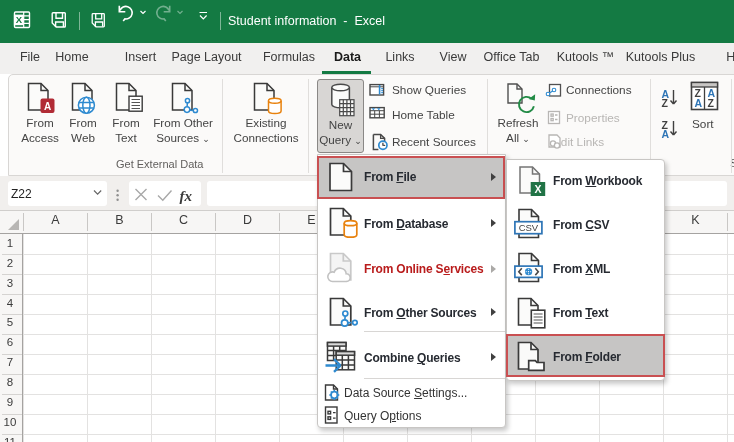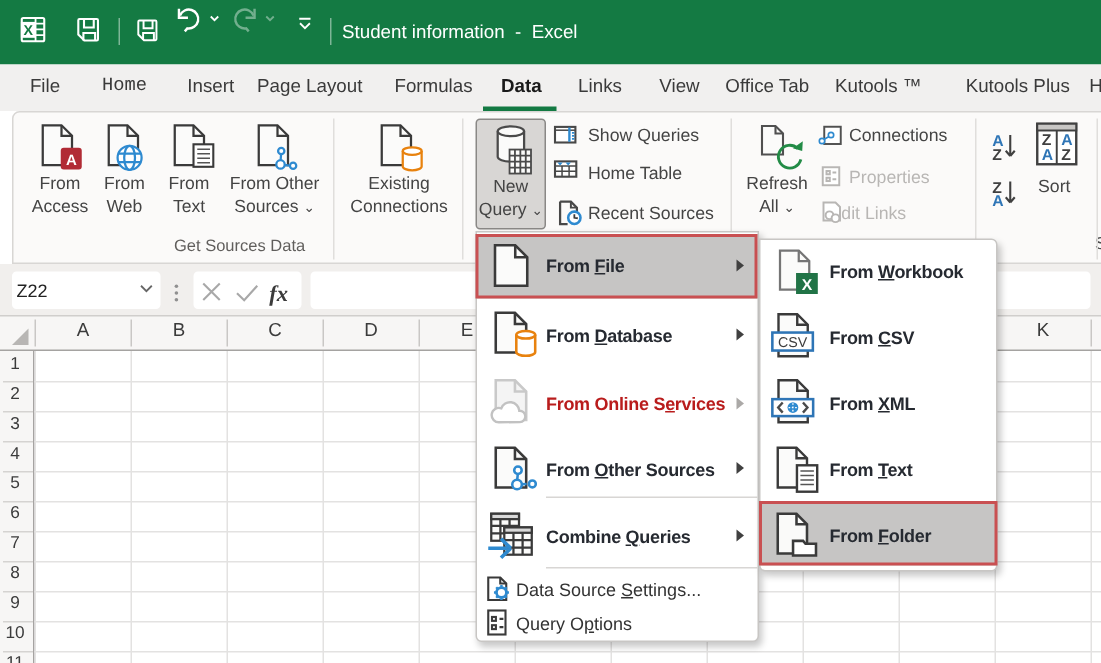--- a/index.html
+++ b/index.html
@@ -60,43 +60,43 @@
 </head>
 <body>
 
 <div class="abs" id="titlebar"></div>
 <div class="abs tdiv" style="left:79px;"></div>
 <div class="abs tdiv" style="left:220px;"></div>
 <div class="abs" id="title-text">Student information  -  Excel</div>
 
 <div class="abs" id="tabrow"></div>
 <div class="tab" style="left:18px; width:24px;">File</div>
-<div class="tab" style="left:64px; width:38px;font-family:Liberation Mono, monospace;">Home</div>
+<div class="tab" style="left:53px; width:38px;">Home</div>
 <div class="tab" style="left:122px; width:37px;">Insert</div>
 <div class="tab" style="left:170px; width:73px;">Page Layout</div>
 <div class="tab" style="left:259px; width:60px;">Formulas</div>
 <div class="tab" id="tab-data" style="left:331px; width:33px;">Data</div>
 <div class="tab" style="left:376px; width:48px;">Links</div>
 <div class="tab" style="left:437px; width:32px;">View</div>
 <div class="tab" style="left:481px; width:61px;">Office Tab</div>
 <div class="tab" style="left:556px; width:59px;">Kutools ™</div>
-<div class="tab" style="left:640px; width:77px;">Kutools Plus</div>
+<div class="tab" style="left:622px; width:77px;">Kutools Plus</div>
 <div class="tab" style="left:724px; width:30px;">Help</div>
 <div class="abs" id="data-underline"></div>
 
 <div class="abs" id="ribbon"></div>
 
 <div class="rbtn-label" style="left:12px;  top:115px; width:56px;">From<br>Access</div>
 <div class="rbtn-label" style="left:58px;  top:115px; width:50px;">From<br>Web</div>
 <div class="rbtn-label" style="left:101px; top:115px; width:50px;">From<br>Text</div>
 <div class="rbtn-label" style="left:147px; top:115px; width:72px;">From Other<br>Sources <span class="caret">⌄</span></div>
 <div class="rbtn-label" style="left:228px; top:115px; width:76px;">Existing<br>Connections</div>
 <div class="rdiv" style="left:222px; top:79px;"></div>
 <div class="rdiv" style="left:308px; top:79px;"></div>
-<div class="grouplabel" style="left:116px; top:158px;">Get Sources Data</div>
+<div class="grouplabel" style="left:116px; top:158px;">Get External Data</div>
 <div class="grouplabel" style="left:730px; top:157px; font-size:11.5px; color:#4a4a4a;">Sort &amp; Filter</div>
 
 <div class="abs" id="newquery"></div>
 <div class="rbtn-label" style="left:317px; top:117px; width:47px;">New<br>Query <span class="caret">⌄</span></div>
 
 <div class="smalltext" style="left:392px; top:83px;">Show Queries</div>
 <div class="smalltext" style="left:392px; top:108px;">Home Table</div>
 <div class="smalltext" style="left:392px; top:135px;">Recent Sources</div>
 <div class="rdiv" style="left:487px; top:79px;"></div>
 

